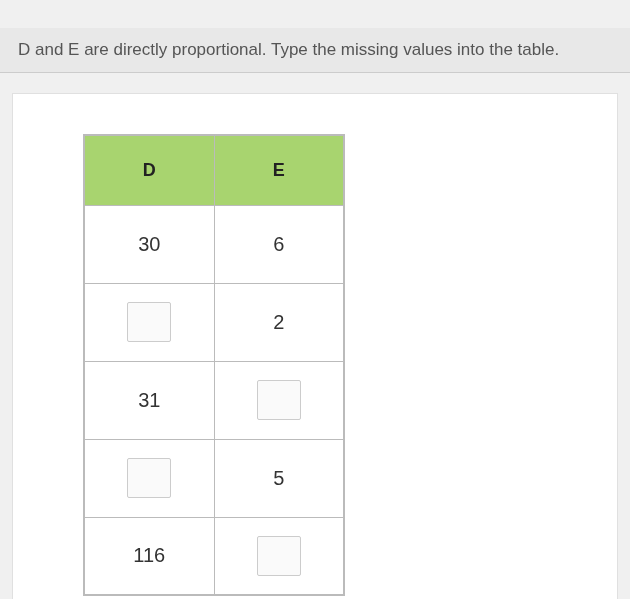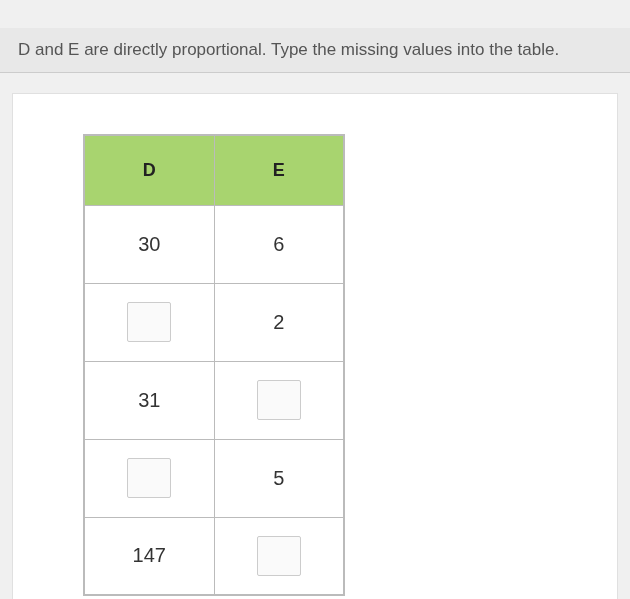--- a/index.html
+++ b/index.html
@@ -98,20 +98,20 @@
           <input class="input-box" value="" style="">
         </td>
       </tr>
       <tr>
         <td>
           <input class="input-box" value="" style="">
         </td>
         <td>5</td>
       </tr>
       <tr>
-        <td>147</td>
+        <td>116</td>
         <td>
           <input class="input-box" value="" style="">
         </td>
       </tr>
     </tbody>
   </table>
 </div>
 
 </body></html>

